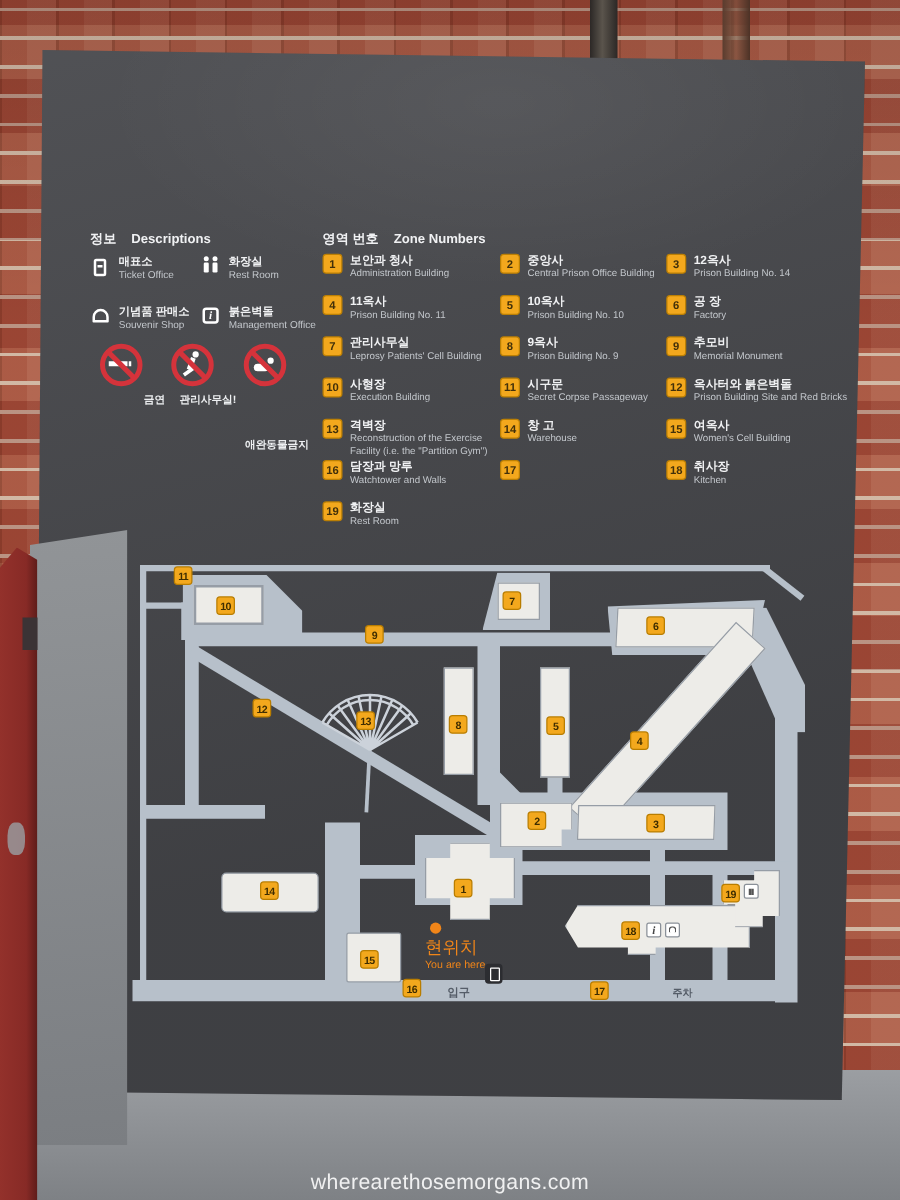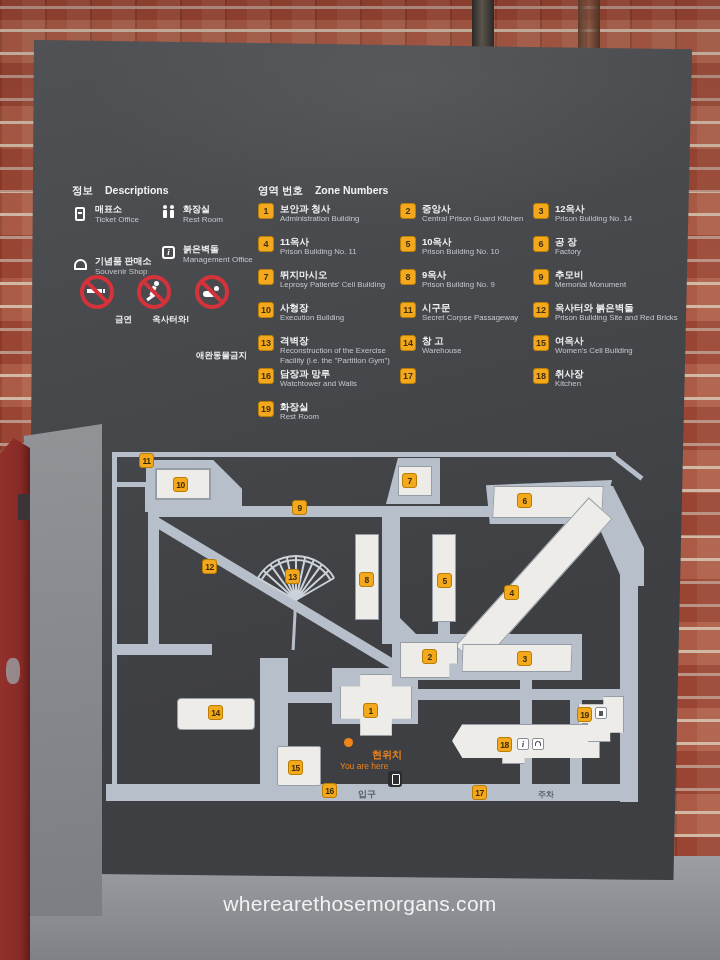--- a/index.html
+++ b/index.html
@@ -13,22 +13,22 @@
       repeating-linear-gradient(0deg, rgba(150,60,40,.35) 0 43px, rgba(225,150,110,.22) 43px 86px),
       repeating-linear-gradient(0deg, transparent 0 20px, #cdc2b4 20px 23px),
       repeating-linear-gradient(90deg, rgba(70,25,12,.30) 0 2px, transparent 2px 45px),
       repeating-linear-gradient(90deg, transparent 0 22px, rgba(255,236,214,.10) 22px 45px);}
   .ground{position:absolute;left:0;top:856px;width:720px;height:104px;
     background:linear-gradient(#9b9ea2,#7e8185);}
   .pipe1{position:absolute;left:472px;top:0;width:22px;height:86px;border-radius:0 0 7px 7px;
     background:linear-gradient(90deg,#2c2826,#5a544c 45%,#2c2826);}
   .pipe1::after{content:"";position:absolute;left:-4px;bottom:-4px;width:30px;height:12px;border-radius:4px;background:#3a3531;}
   .pipe2{position:absolute;left:578px;top:0;width:22px;height:50px;background:linear-gradient(90deg,#5a3c2e,#7d584490,#4c3226);}
-  .watermark{position:absolute;left:0;top:892px;width:720px;text-align:center;
-    font-size:21px;letter-spacing:.3px;color:rgba(255,255,255,.88);}
+  .watermark{position:absolute;left:0;top:936px;width:720px;text-align:center;
+    font-size:17px;letter-spacing:.3px;color:rgba(255,255,255,.88);}
 
   
   .board{position:absolute;left:28px;top:40px;width:664px;height:840px;z-index:2;
     background-color:#47484c;
     background-image:radial-gradient(ellipse 320px 150px at 56% 5%,rgba(255,255,255,.06),transparent),
       linear-gradient(165deg,rgba(255,255,255,.05),rgba(0,0,0,.12) 70%);
     clip-path:polygon(0.9% 0%,100% 1.1%,97.2% 100%,0% 99.2%);
     box-shadow:0 8px 16px rgba(0,0,0,.35);}
   .pillar{position:absolute;left:24px;top:424px;width:78px;height:492px;z-index:3;
     background:linear-gradient(175deg,#919497,#7b7e82);
@@ -85,21 +85,21 @@
     box-sizing:border-box;z-index:6;letter-spacing:-.5px;}
   .mic{position:absolute;width:12px;height:12px;background:#fff;border:1px solid #8a9098;border-radius:2px;box-sizing:border-box;z-index:6;}
   .mic-i::after{content:"i";display:block;text-align:center;line-height:9px;font:italic bold 9px "Liberation Serif",serif;color:#444;}
   .mic-shop::after{content:"";display:block;width:6px;height:5px;border:1.5px solid #555;border-bottom:none;border-radius:4px 4px 0 0;margin:2px auto 0;box-sizing:border-box;}
   .mic-wc::before,.mic-wc::after{content:"";position:absolute;top:3px;width:2px;height:5px;background:#555;}
   .mic-wc::before{left:3px}.mic-wc::after{right:3px}
   .map-ticket{position:absolute;width:14px;height:16px;background:#2c2d31;border-radius:3px;z-index:6;}
   .map-ticket::after{content:"";position:absolute;left:4px;top:3px;width:6px;height:9px;border:1.5px solid #fff;border-radius:1px;}
   .yah-dot{position:absolute;width:9px;height:9px;border-radius:50%;background:#f08519;z-index:7;}
   .yah-txt{position:absolute;color:#f08519;z-index:7;line-height:1.3;}
-  .yah-kr{font-size:10px;font-weight:bold;margin-left:32px;}
+  .yah-kr{font-size:14px;font-weight:normal;}
   .yah-en{font-size:8.5px;}
   .band-label{position:absolute;color:#555d68;font-weight:bold;z-index:6;}
 </style>
 </head>
 <body>
 
 <div class="photo">
 
   <div class="brick"></div>
   <div class="pipe1"></div>
@@ -124,21 +124,21 @@
     <div class="lg-item" style="left:132px;top:164px;">
       <span class="lg-icon ic-wc">
           <i></i>
           <i></i>
         </span>
       <span>
           <div class="lg-kr">화장실</div>
       <div class="lg-en">Rest Room</div>
         </span>
     </div>
-    <div class="lg-item" style="left:44px;top:216px;">
+    <div class="lg-item" style="left:44px;top:204px;">
       <span class="lg-icon">
           <span class="ic-sv"></span>
         </span>
       <span>
           <div class="lg-kr">기념품 판매소</div>
       <div class="lg-en">Souvenir Shop</div>
         </span>
     </div>
     <div class="lg-item" style="left:132px;top:204px;">
       <span class="lg-icon">
@@ -162,21 +162,21 @@
         <span class="ring"></span>
         <span class="bar"></span>
     </div>
     <div class="prh" style="left:167px;top:235px;">
       <span class="g-dog-b"></span>
         <span class="g-dog-h"></span>
         <span class="ring"></span>
         <span class="bar"></span>
     </div>
     <div class="prh-label" style="left:34px;top:274px;">금연</div>
-    <div class="prh-label" style="left:91px;top:274px;">옥사터와!</div>
+    <div class="prh-label" style="left:91px;top:274px;">관리사무실!</div>
     <div class="prh-label" style="left:149px;top:274px;margin-top:36px;">애완동물금지</div>
 
     <div class="sec-title" style="left:230px;top:144px;">
       <span>영역 번호</span><span class="en">Zone Numbers</span>
     </div>
     <div class="zone-col" id="zone-col-a" style="left:230px;top:163px;">
         <div class="zone-item">
           <span class="zbadge">1</span>
           <span class="ztxt">
             <span class="zkr">보안과 청사</span>
@@ -186,21 +186,21 @@
         <div class="zone-item">
           <span class="zbadge">4</span>
           <span class="ztxt">
             <span class="zkr">11옥사</span>
             <span class="zen">Prison Building No. 11</span>
           </span>
         </div>
         <div class="zone-item">
           <span class="zbadge">7</span>
           <span class="ztxt">
-            <span class="zkr">뛰지마시오</span>
+            <span class="zkr">관리사무실</span>
             <span class="zen">Leprosy Patients' Cell Building</span>
           </span>
         </div>
         <div class="zone-item">
           <span class="zbadge">10</span>
           <span class="ztxt">
             <span class="zkr">사형장</span>
             <span class="zen">Execution Building</span>
           </span>
         </div>
@@ -224,21 +224,21 @@
             <span class="zkr">화장실</span>
             <span class="zen">Rest Room</span>
           </span>
         </div>
       </div>
     <div class="zone-col" id="zone-col-b" style="left:372px;top:163px;">
         <div class="zone-item">
           <span class="zbadge">2</span>
           <span class="ztxt">
             <span class="zkr">중앙사</span>
-            <span class="zen">Central Prison Guard Kitchen</span>
+            <span class="zen">Central Prison Office Building</span>
           </span>
         </div>
         <div class="zone-item">
           <span class="zbadge">5</span>
           <span class="ztxt">
             <span class="zkr">10옥사</span>
             <span class="zen">Prison Building No. 10</span>
           </span>
         </div>
         <div class="zone-item">

